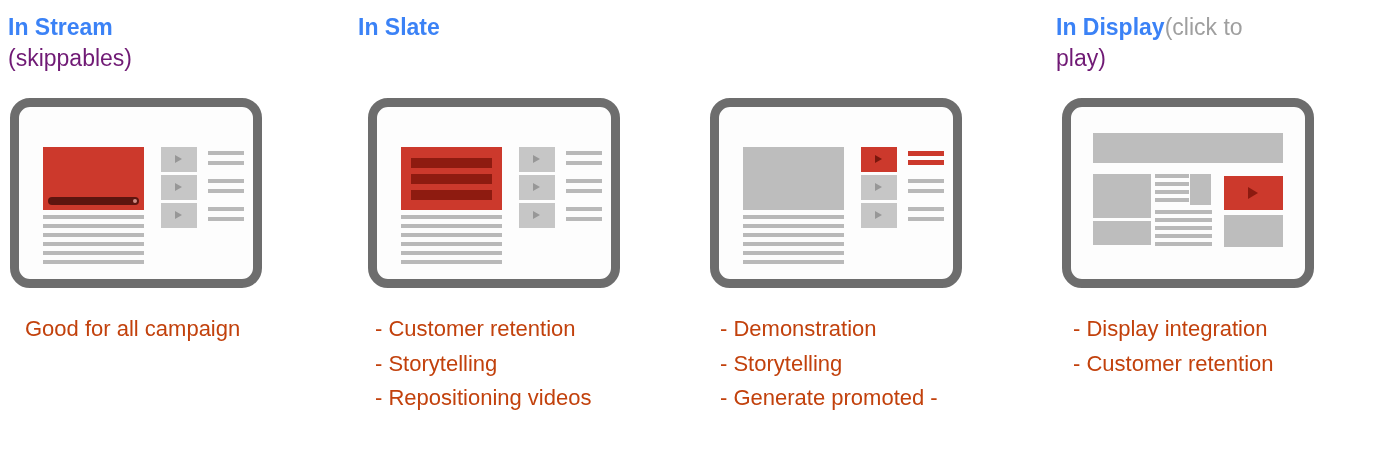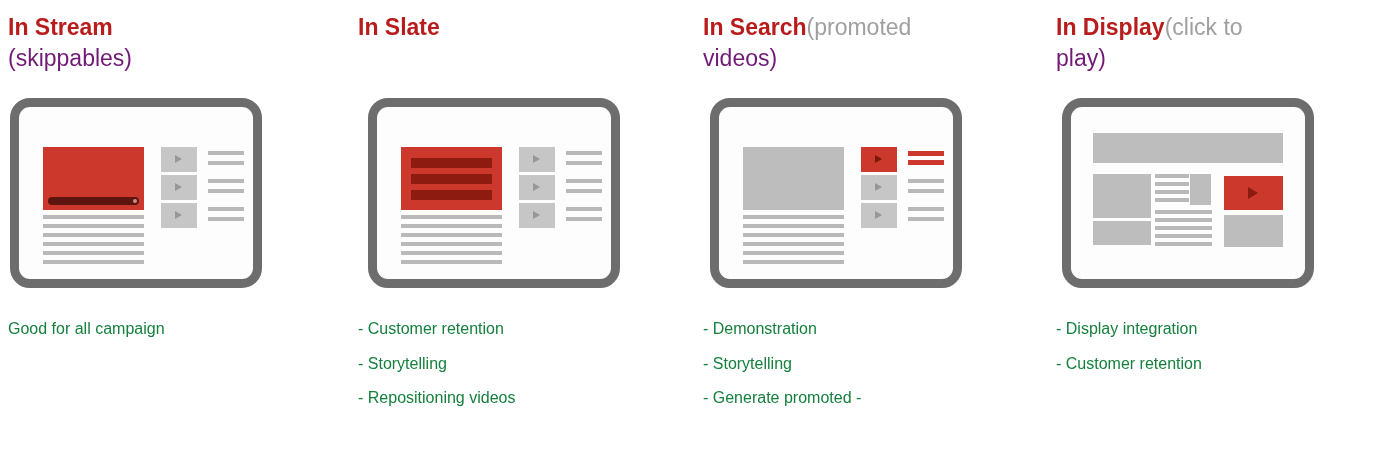--- a/index.html
+++ b/index.html
@@ -3,21 +3,21 @@
 <meta charset="utf-8">
 <style>
   html,body{margin:0;padding:0;background:#ffffff;}
   .slide{position:relative;width:1400px;height:468px;background:#ffffff;overflow:hidden;
          font-family:"Liberation Sans", sans-serif;}
   .col{position:absolute;top:0;height:468px;width:340px;}
   .col.p1{left:8px;} .col.p2{left:358px;} .col.p3{left:703px;} .col.p4{left:1056px;}
 
   
   .title{position:absolute;left:0;top:12px;font-size:23px;line-height:31px;white-space:nowrap;}
-  .tb{font-weight:700;color:#b91c1c;}
+  .tb{font-weight:700;color:#3b82f6;}
   .tl1{font-weight:400;color:#9f9f9f;}
   .tl2{display:block;font-weight:400;color:#701a75;}
 
   
   .card{position:absolute;top:98px;width:252px;height:190px;box-sizing:border-box;
         border:9px solid #6d6d6d;border-radius:20px;background:#fdfdfd;}
   .c1{left:2px;} .c2{left:10px;} .c3{left:7px;} .c4{left:6px;}
 
   
   .blk{position:absolute;background:#bdbdbd;}
@@ -50,21 +50,21 @@
   .c4m1{position:absolute;left:84px;top:67px;width:34px;}
   .c4m1 .tl{margin-bottom:4px;}
   .c4sb{left:119px;top:67px;width:21px;height:31px;}
   .c4m2{position:absolute;left:84px;top:103px;width:57px;}
   .c4m2 .tl{margin-bottom:4px;}
   .c4red{position:absolute;left:153px;top:69px;width:59px;height:34px;background:#cc392c;}
   .c4red .play{left:24px;top:11px;border-left:10px solid #8c1a10;border-top:6px solid transparent;border-bottom:6px solid transparent;}
   .c4gray{left:153px;top:108px;width:59px;height:32px;}
 
   
-  .list{position:absolute;left:0;top:312px;font-size:16px;line-height:34.6px;color:#15803d;white-space:nowrap;}
+  .list{position:absolute;left:17px;top:312px;font-size:22px;line-height:34.6px;color:#c2410c;white-space:nowrap;}
 </style>
 </head>
 <body>
 
 <div class="slide">
 
   <div class="col p1">
     <div class="title">
       <span class="tb">In Stream</span><span class="tl1"></span>
       <span class="tl2">(skippables)</span>
@@ -164,24 +164,20 @@
       </div>
     </div>
     <div class="list">
       <div>- Customer retention</div>
       <div>- Storytelling</div>
       <div>- Repositioning videos</div>
     </div>
   </div>
 
   <div class="col p3">
-    <div class="title">
-      <span class="tb">In Search</span><span class="tl1">(promoted</span>
-      <span class="tl2">videos)</span>
-    </div>
     <div class="card c3">
       <div class="vid gray"></div>
       <div class="art">
         <div class="tl"></div>
           <div class="tl"></div>
           <div class="tl"></div>
           <div class="tl"></div>
           <div class="tl"></div>
           <div class="tl"></div>
       </div>

